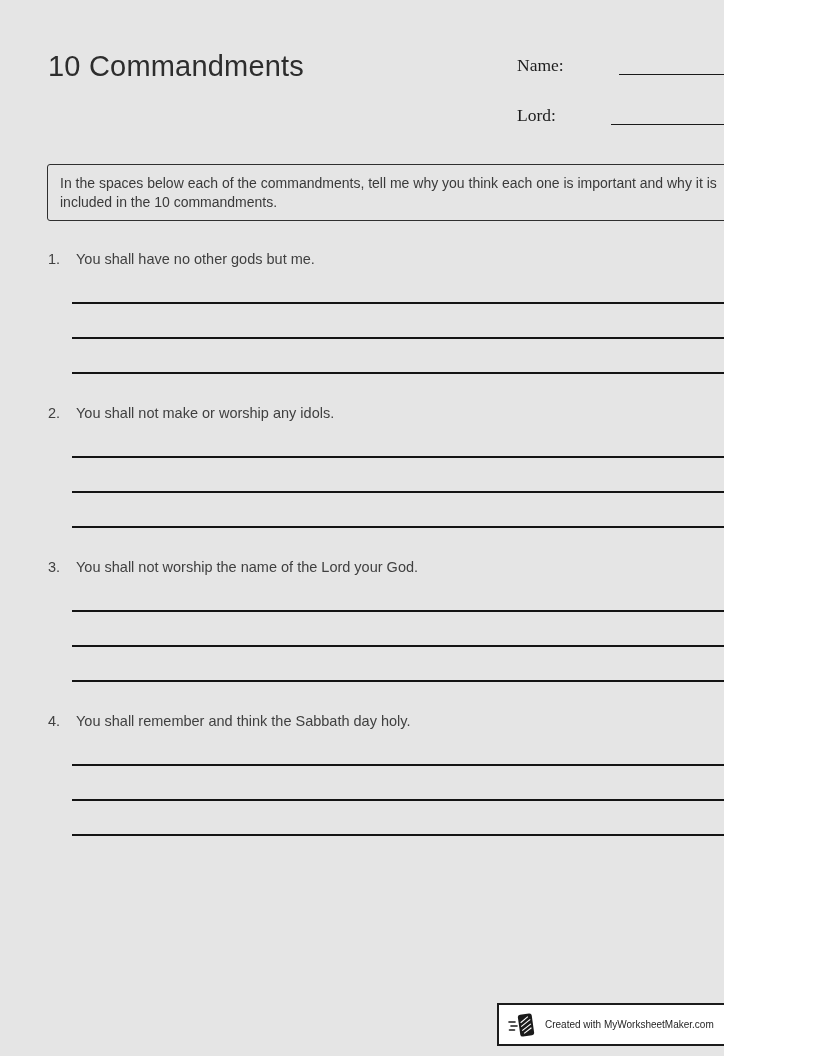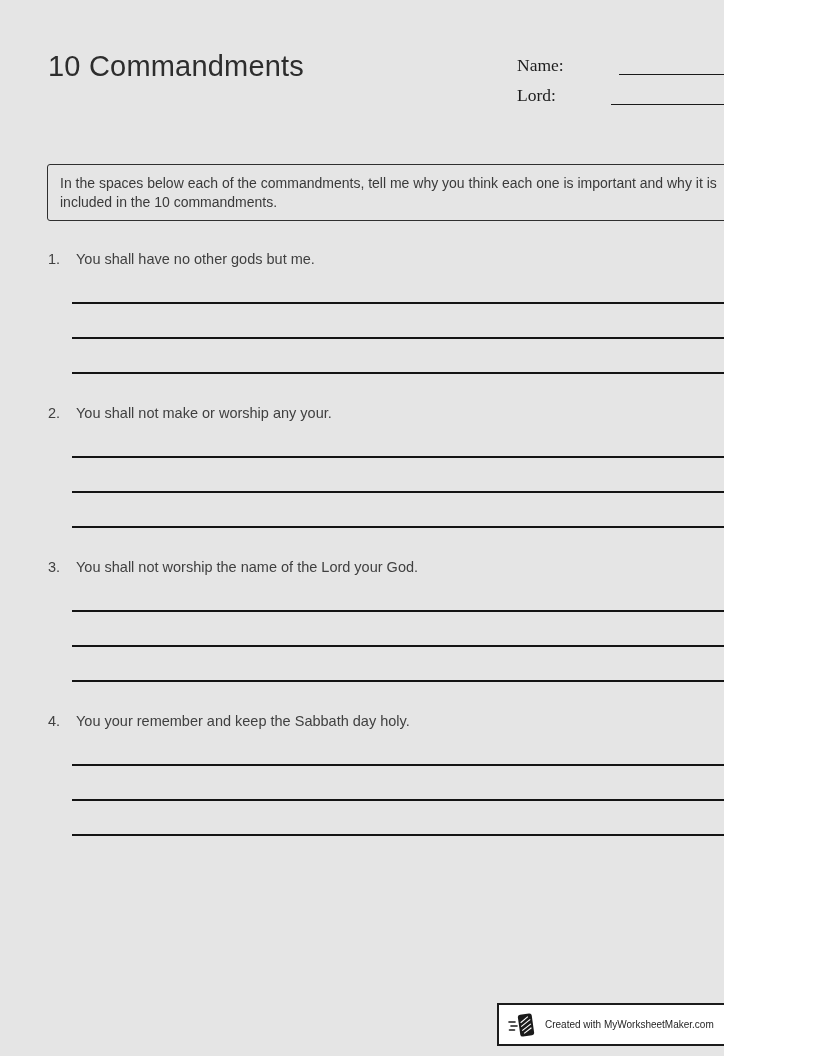--- a/index.html
+++ b/index.html
@@ -30,21 +30,21 @@
     position: absolute;
     left: 517px;
     top: 51px;
     width: 250px;
   }
   .id-row {
     display: flex;
     align-items: flex-end;
     justify-content: flex-end;
     height: 24px;
-    margin-bottom: 6px;
+    margin-bottom: 26px;
     gap: 44px;
   }
   .id-label {
     font-family: "Liberation Serif", "DejaVu Serif", serif;
     font-size: 17.5px;
     color: #1d1d1d;
     margin-right: 11px;
     line-height: 1;
     padding-bottom: 1px;
   }
@@ -144,41 +144,41 @@
       <span class="q-text">You shall have no other gods but me.</span>
     </div>
     <div class="answer-line"></div>
     <div class="answer-line"></div>
     <div class="answer-line"></div>
   </section>
 
   <section class="question q2">
     <div class="statement">
       <span class="q-num">2.</span>
-      <span class="q-text">You shall not make or worship any your.</span>
+      <span class="q-text">You shall not make or worship any idols.</span>
     </div>
     <div class="answer-line"></div>
     <div class="answer-line"></div>
     <div class="answer-line"></div>
   </section>
 
   <section class="question q3">
     <div class="statement">
       <span class="q-num">3.</span>
       <span class="q-text">You shall not worship the name of the Lord your God.</span>
     </div>
     <div class="answer-line"></div>
     <div class="answer-line"></div>
     <div class="answer-line"></div>
   </section>
 
   <section class="question q4">
     <div class="statement">
       <span class="q-num">4.</span>
-      <span class="q-text">You your remember and keep the Sabbath day holy.</span>
+      <span class="q-text">You shall remember and think the Sabbath day holy.</span>
     </div>
     <div class="answer-line"></div>
     <div class="answer-line"></div>
     <div class="answer-line"></div>
   </section>
 
   <div class="footer-badge">
     <span class="footer-icon">
       <svg width="30" height="30" viewBox="0 0 30 30" aria-hidden="true">
         <g stroke="#1a1a1a" stroke-width="1.6" stroke-linecap="round">

